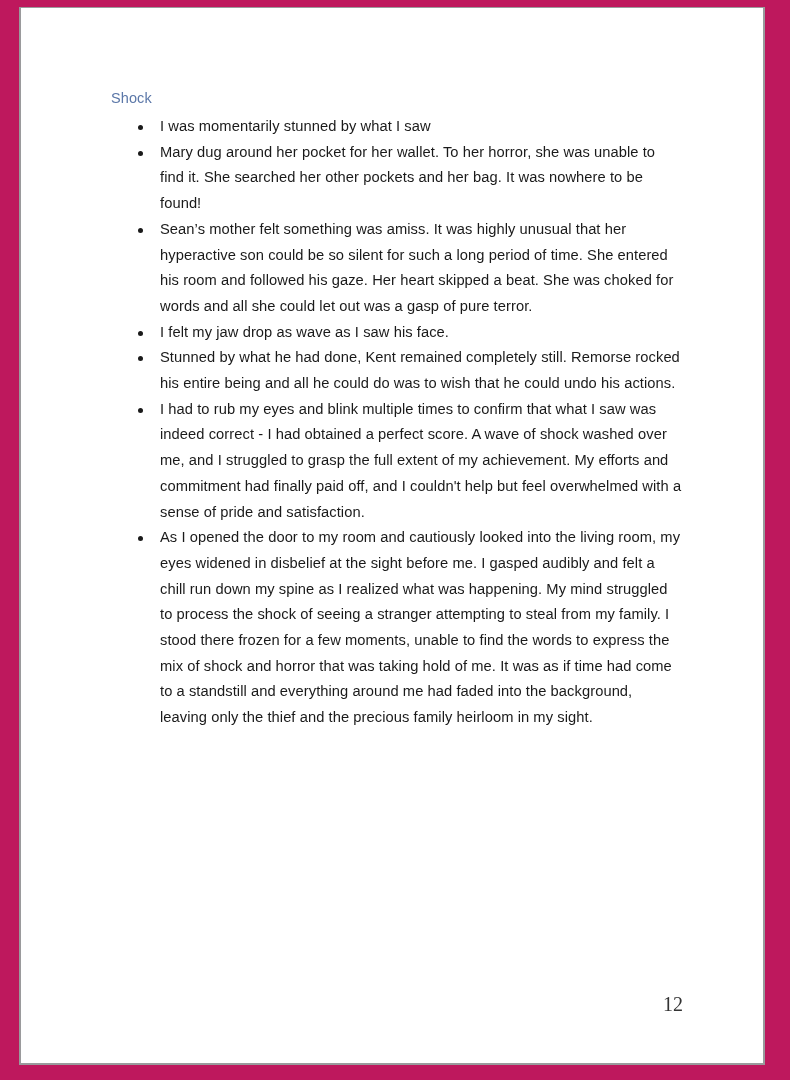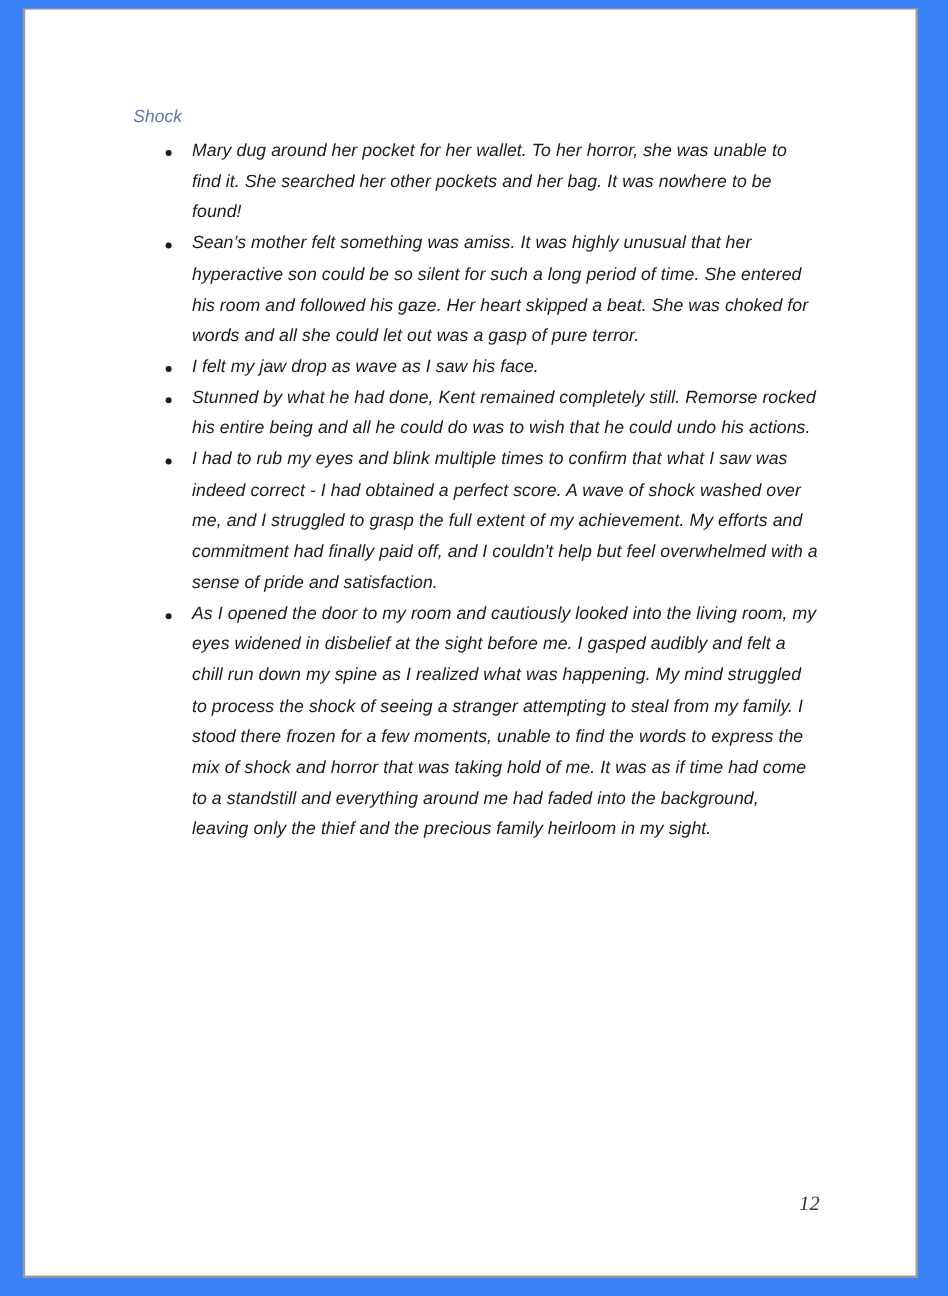--- a/index.html
+++ b/index.html
@@ -12,22 +12,21 @@
     height: 1080px;
     background: #1b1b1f;
     font-family: "Liberation Sans", sans-serif;
     overflow: hidden;
   }
 
   #viewport {
     position: relative;
     width: 790px;
     height: 1080px;
-    background: #3b82f6;
-    font-style: italic;
+    background: #be185d;
   }
 
   
   #page-shadow {
     position: absolute;
     left: 19px;
     top: 7px;
     width: 746px;
     height: 1058px;
     background: #9a9a9c;
@@ -87,38 +86,39 @@
     background: #1a1a1a;
   }
 
   .page-number {
     position: absolute;
     left: 0;
     top: 905px;
     width: 572px;
     text-align: right;
     font-family: "Liberation Serif", serif;
-    font-size: 17px;
+    font-size: 20px;
     color: #333333;
   }
 </style>
 </head>
 <body>
 
 <div id="viewport">
 
   <div id="page-shadow"></div>
 
   <div id="page">
 
     <div id="content">
 
       <p class="doc-heading">Shock</p>
 
       <ul class="bullet-list">
+        <li>I was momentarily stunned by what I saw</li>
         <li>Mary dug around her pocket for her wallet. To her horror, she was unable to find it. She searched her other pockets and her bag. It was nowhere to be found!</li>
         <li>Sean’s mother felt something was amiss. It was highly unusual that her hyperactive son could be so silent for such a long period of time. She entered his room and followed his gaze. Her heart skipped a beat. She was choked for words and all she could let out was a gasp of pure terror.</li>
         <li>I felt my jaw drop as wave as I saw his face.</li>
         <li>Stunned by what he had done, Kent remained completely still. Remorse rocked his entire being and all he could do was to wish that he could undo his actions.</li>
         <li>I had to rub my eyes and blink multiple times to confirm that what I saw was indeed correct - I had obtained a perfect score. A wave of shock washed over me, and I struggled to grasp the full extent of my achievement. My efforts and commitment had finally paid off, and I couldn't help but feel overwhelmed with a sense of pride and satisfaction.</li>
         <li>As I opened the door to my room and cautiously looked into the living room, my eyes widened in disbelief at the sight before me. I gasped audibly and felt a chill run down my spine as I realized what was happening. My mind struggled to process the shock of seeing a stranger attempting to steal from my family. I stood there frozen for a few moments, unable to find the words to express the mix of shock and horror that was taking hold of me. It was as if time had come to a standstill and everything around me had faded into the background, leaving only the thief and the precious family heirloom in my sight.</li>
       </ul>
 
       <div class="page-number">12</div>
 

